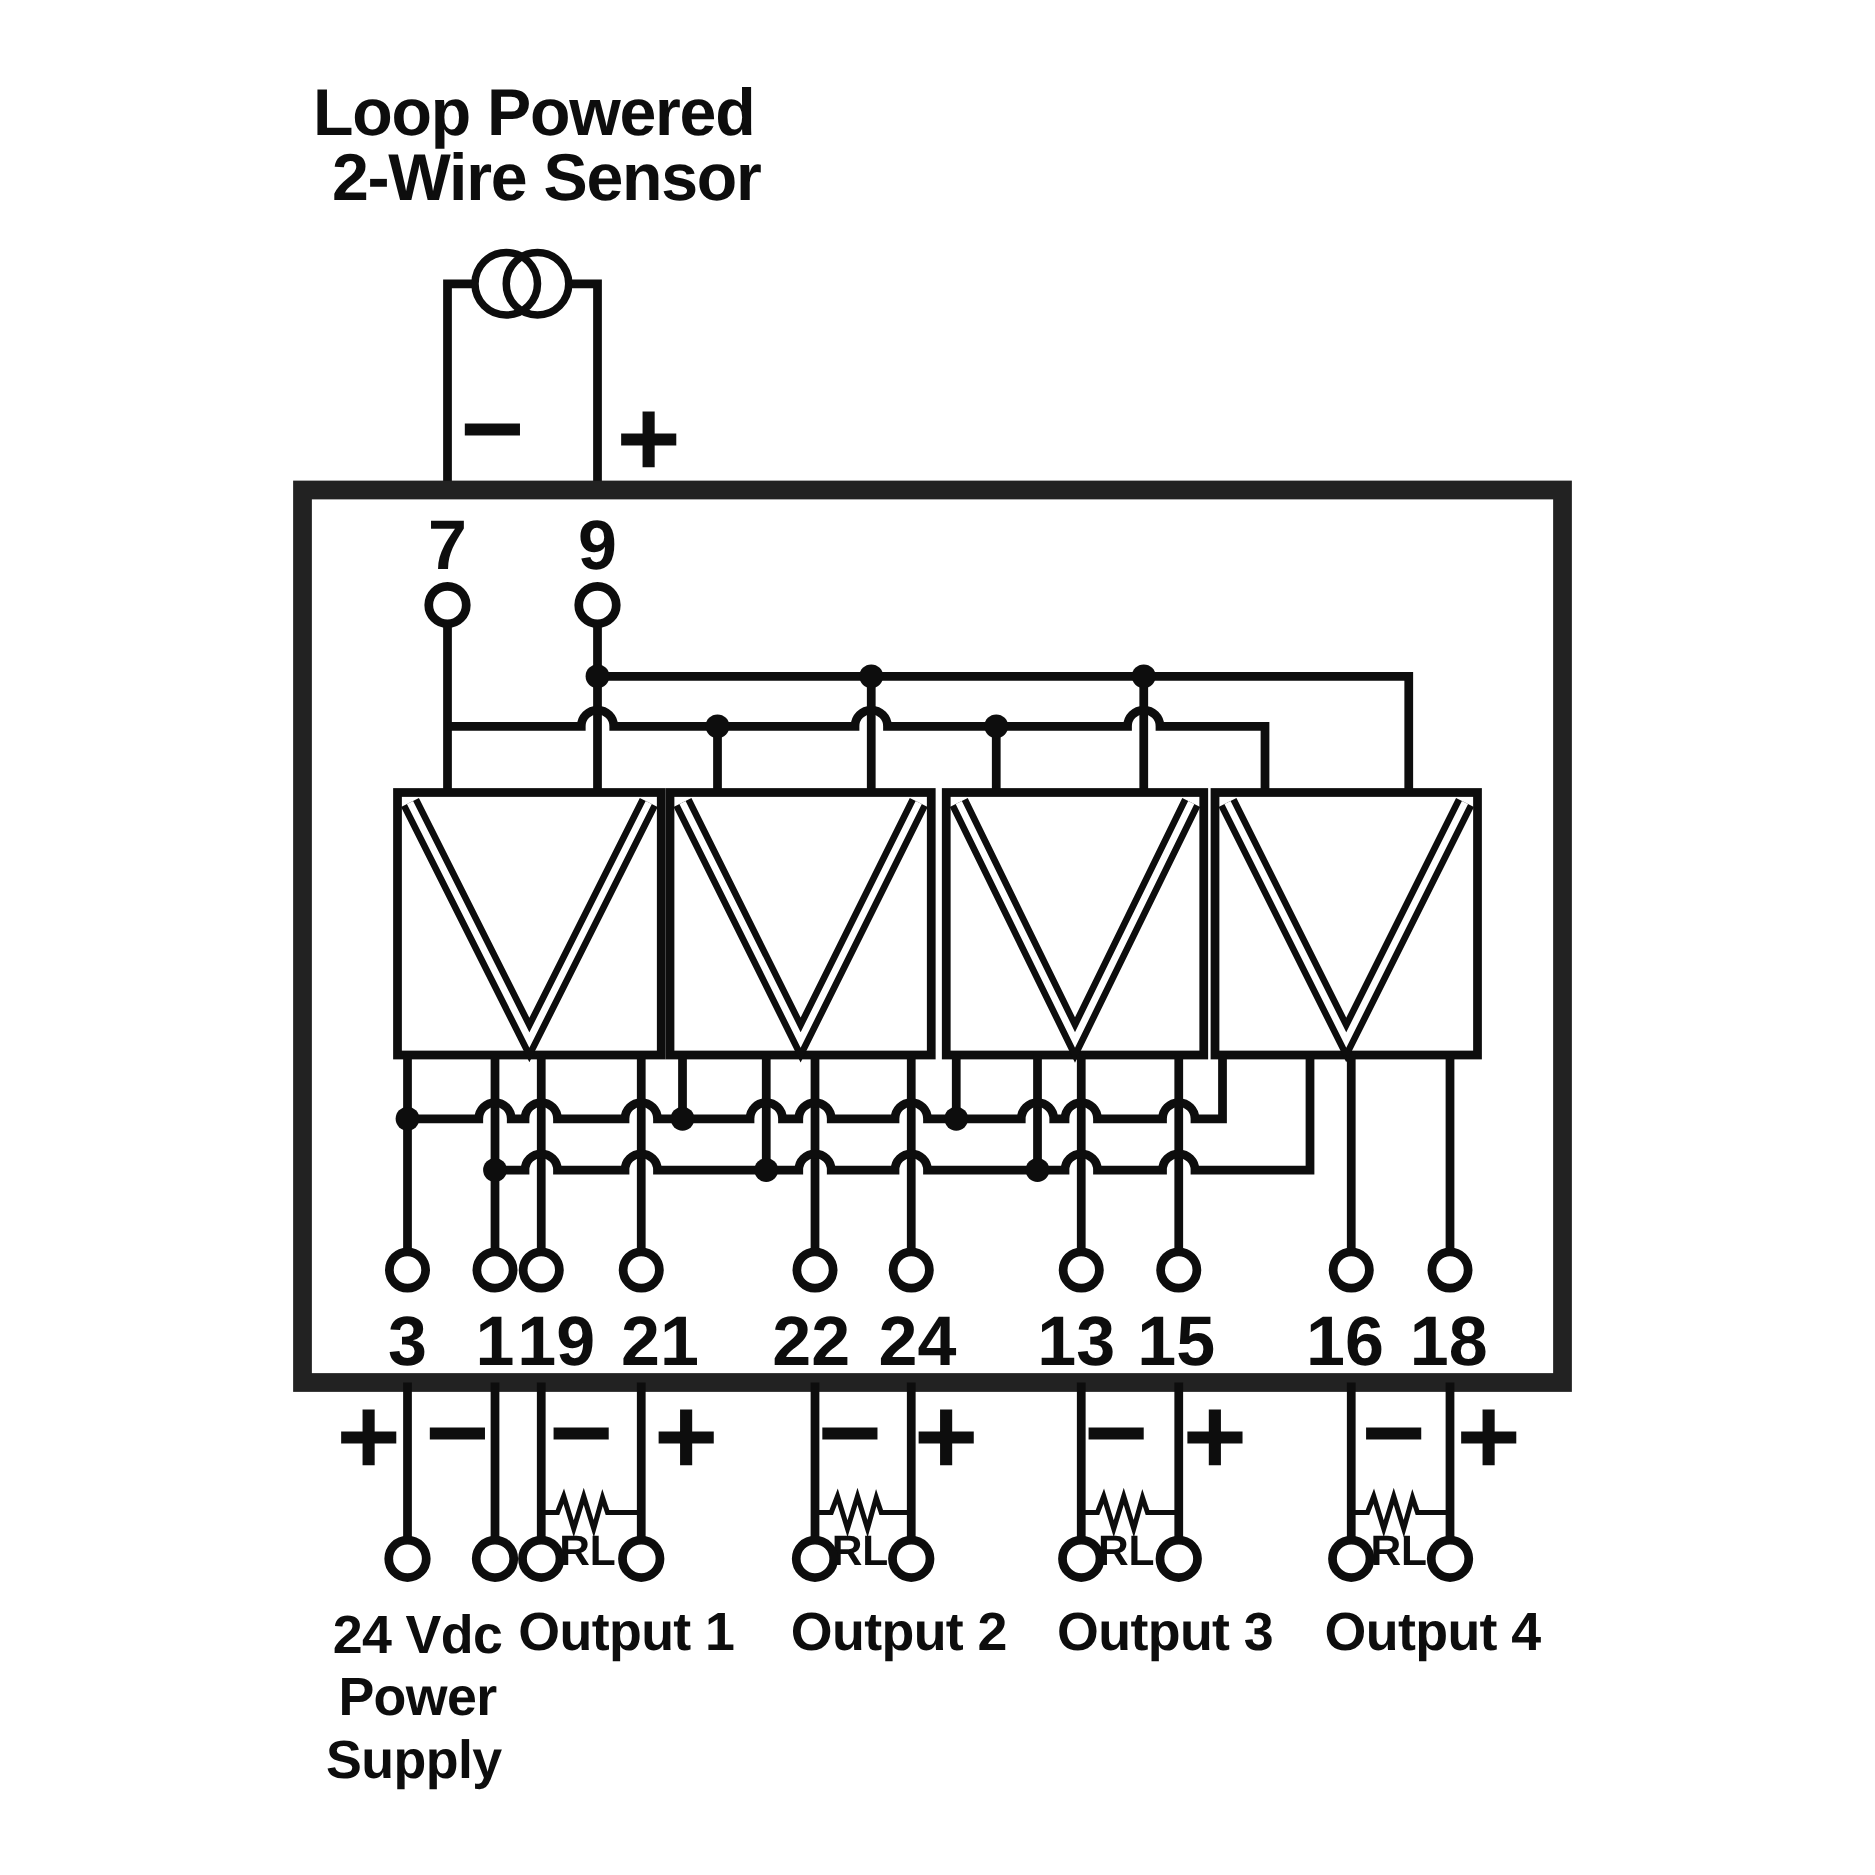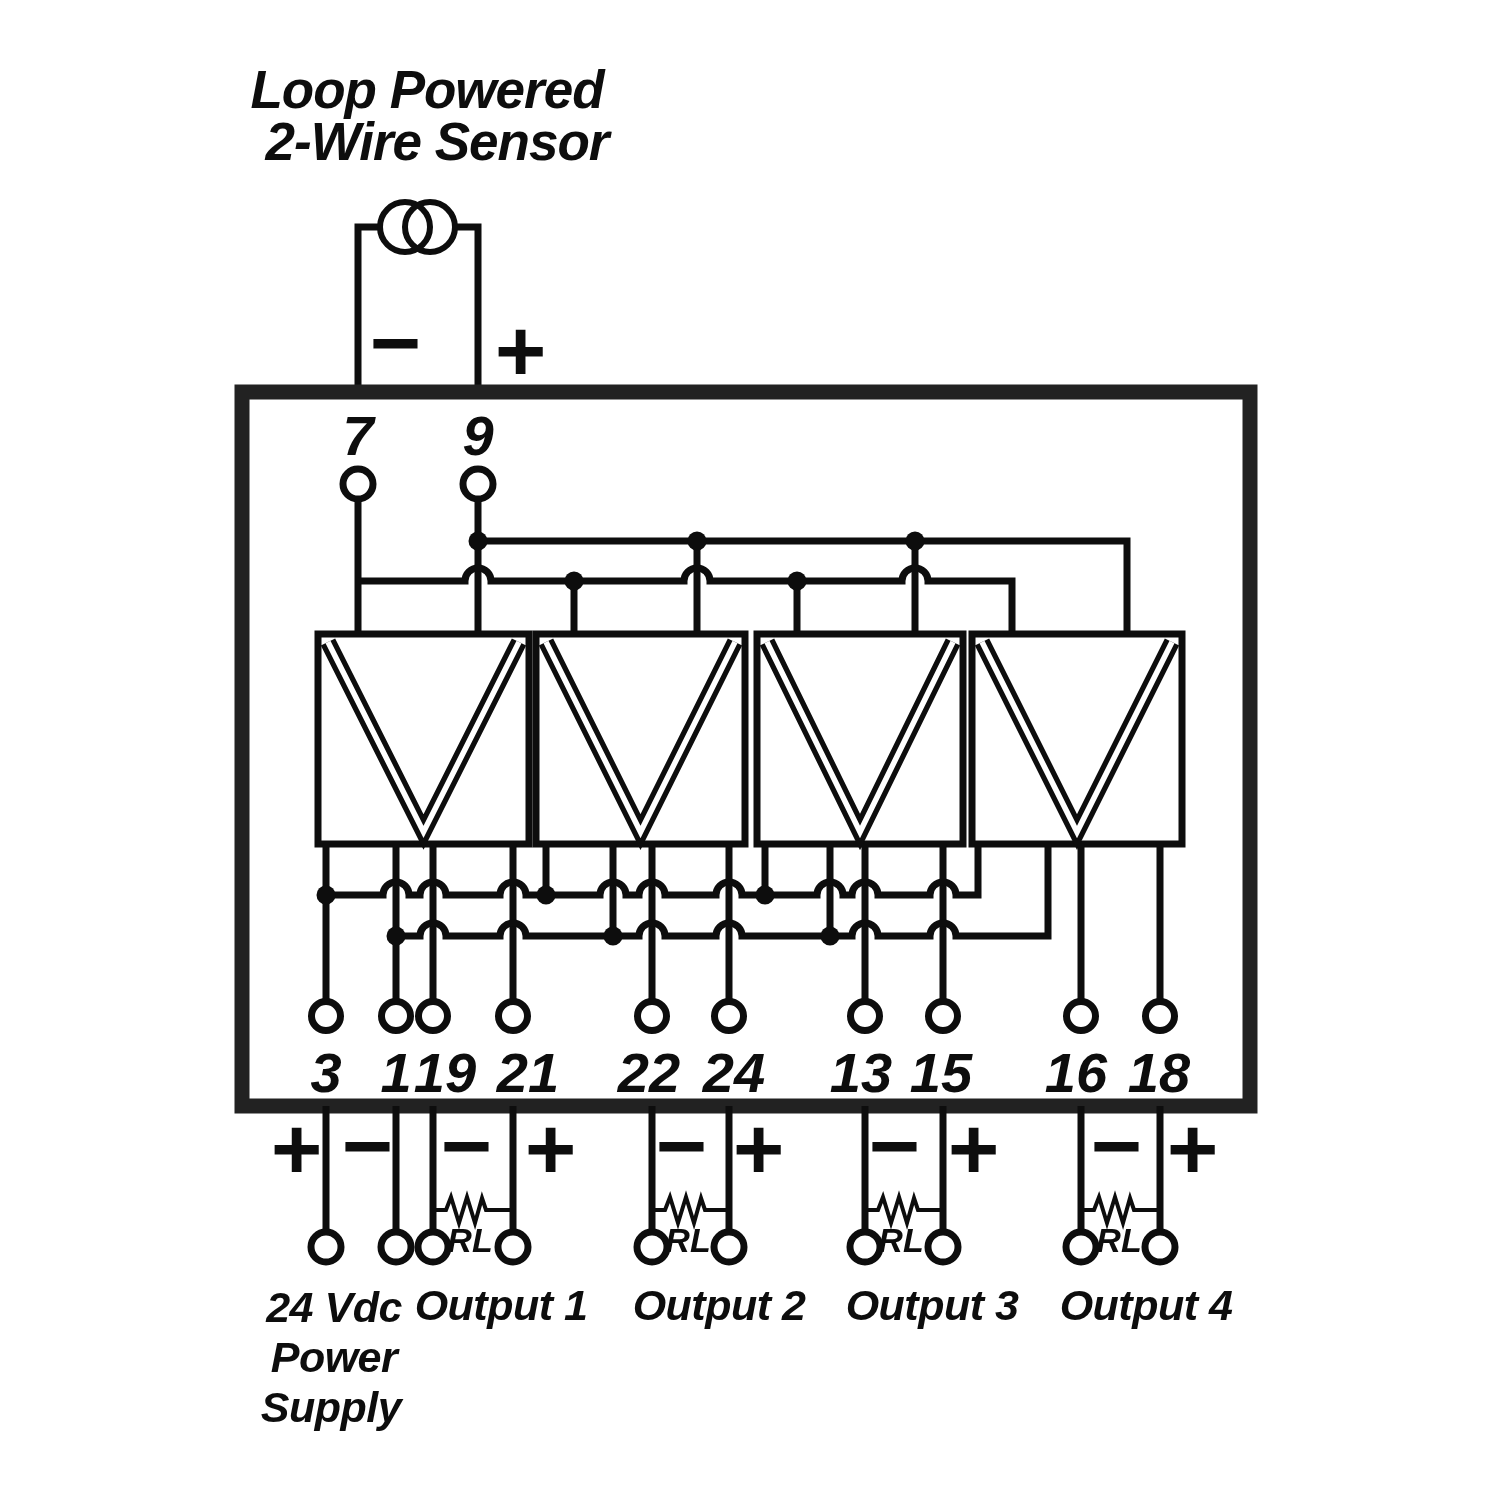--- a/index.html
+++ b/index.html
@@ -1,16 +1,16 @@
 <!DOCTYPE html>
 <html><head>
 <meta charset="utf-8">
 <style>
   html,body{margin:0;padding:0;background:#fff;}
-  .canvas{width:1500px;height:1460px;background:#ffffff;position:relative;overflow:hidden;font-style:italic;}
+  .canvas{width:1500px;height:1460px;background:#ffffff;position:relative;overflow:hidden;}
   svg{display:block;}
   svg text{font-family:"Liberation Sans",sans-serif;font-weight:bold;fill:#0d0d0d;text-anchor:middle;}
   .title{font-size:53px;letter-spacing:-1px;}
   .termnum{font-size:56px;}
   .sign{font-size:88px;}
   .rl{font-size:34px;}
   .caption{font-size:43px;letter-spacing:-0.5px;}
   .wire{stroke:#0d0d0d;stroke-width:7;fill:none;}
   .thinwire{stroke:#0d0d0d;stroke-width:4;fill:none;}
   .term{fill:#ffffff;stroke:#0d0d0d;stroke-width:7;}

